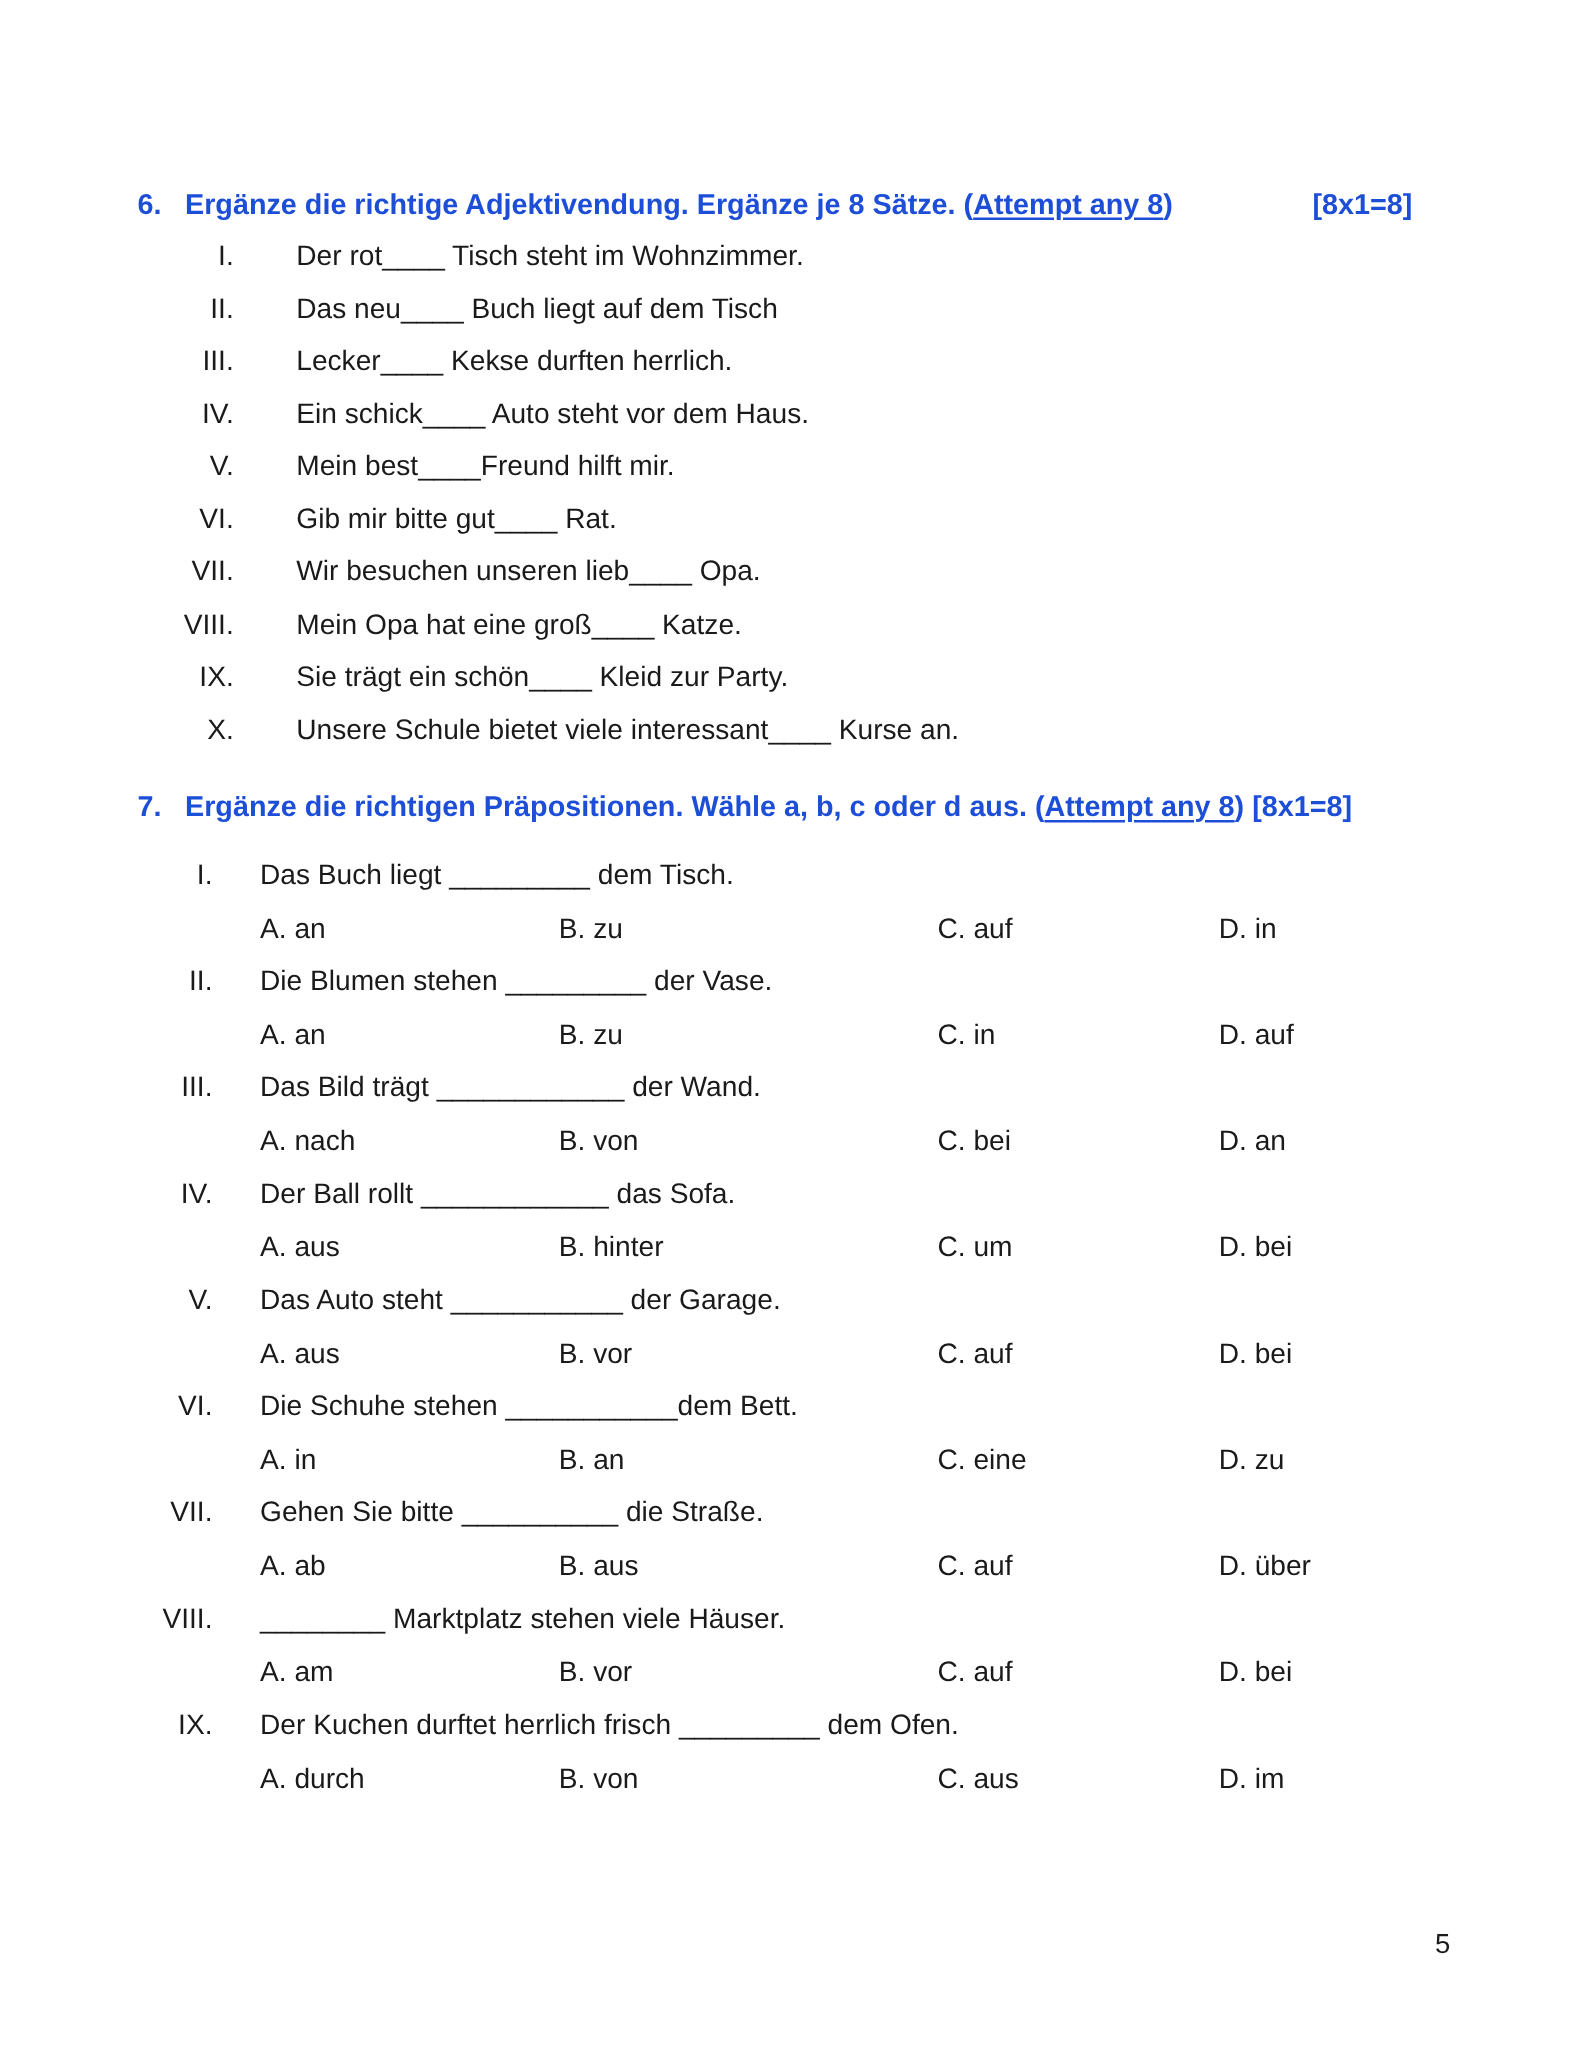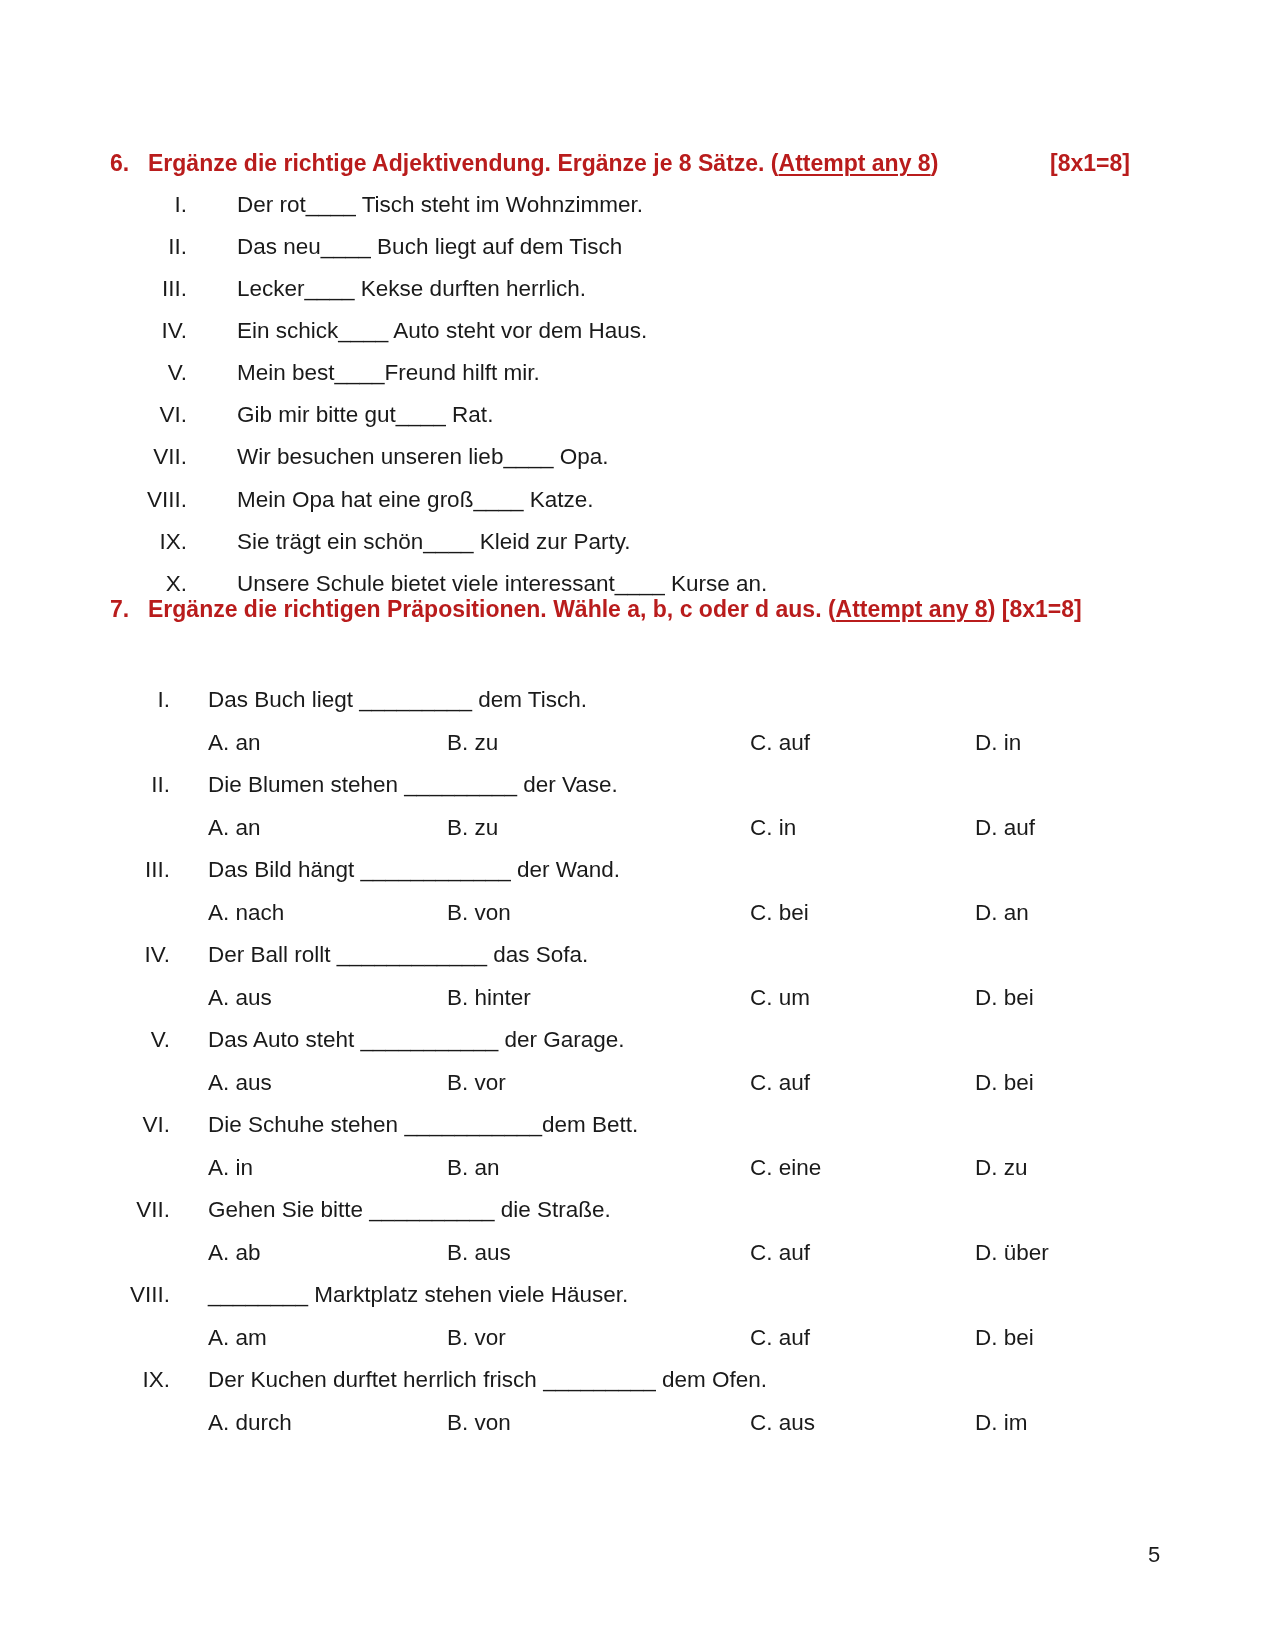--- a/index.html
+++ b/index.html
@@ -15,21 +15,21 @@
       font-family: "Liberation Sans", sans-serif;
       color: #1a1a1a;
     }
     .heading {
       position: absolute;
       left: 110px;
       font-weight: bold;
       font-size: 23px;
       white-space: nowrap;
       line-height: 30px;
-      color: #b91c1c;
+      color: #1d4ed8;
     }
     .heading .num {
       display: inline-block;
       width: 38px;
     }
     .heading u {
       text-decoration: underline;
       text-decoration-thickness: 2px;
       text-underline-offset: 3px;
     }
@@ -118,21 +118,21 @@
   <div class="row" style="top:527px; left:0; width:1275px;">
     <span class="numeral">IX.</span>
     <span class="sentence">Sie trägt ein schön____ Kleid zur Party.</span>
   </div>
   <div class="row" style="top:569px; left:0; width:1275px;">
     <span class="numeral">X.</span>
     <span class="sentence">Unsere Schule bietet viele interessant____ Kurse an.</span>
   </div>
 </div>
 
-<div class="heading" style="top:594px;">
+<div class="heading" style="top:630px;">
   <span class="num">7.</span><span>Ergänze die richtigen Präpositionen. Wähle a, b, c oder d aus. (</span><u>Attempt any 8</u><span>)</span> <span>[8x1=8]</span>
 </div>
 
 <div class="q7">
 
   <div class="row" style="top:685px; left:0; width:1275px;">
     <span class="numeral">I.</span>
     <span class="sentence">Das Buch liegt _________ dem Tisch.</span>
   </div>
   <div class="row" style="top:728px; left:0; width:1275px;">
@@ -148,21 +148,21 @@
   </div>
   <div class="row" style="top:813px; left:0; width:1275px;">
     <span class="opt opt-a">A. an</span>
     <span class="opt opt-b">B.  zu</span>
     <span class="opt opt-c">C. in</span>
     <span class="opt opt-d">D. auf</span>
   </div>
 
   <div class="row" style="top:855px; left:0; width:1275px;">
     <span class="numeral">III.</span>
-    <span class="sentence">Das Bild hängt ____________ der Wand.</span>
+    <span class="sentence">Das Bild trägt ____________ der Wand.</span>
   </div>
   <div class="row" style="top:898px; left:0; width:1275px;">
     <span class="opt opt-a">A. nach</span>
     <span class="opt opt-b">B.  von</span>
     <span class="opt opt-c">C. bei</span>
     <span class="opt opt-d">D. an</span>
   </div>
 
   <div class="row" style="top:940px; left:0; width:1275px;">
     <span class="numeral">IV.</span>

